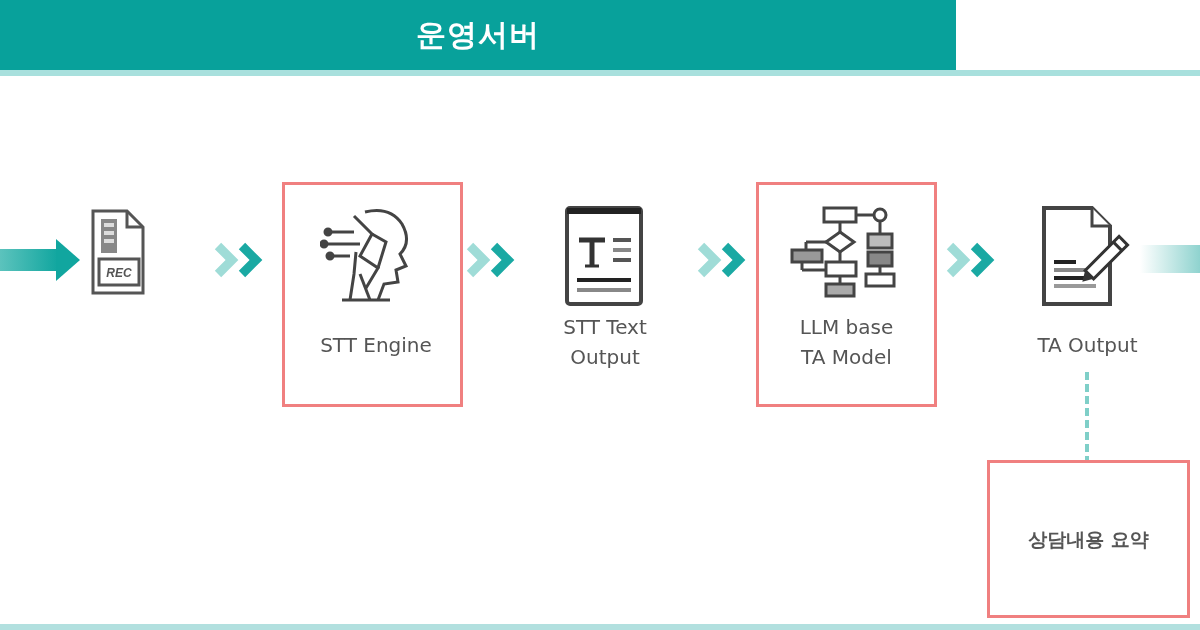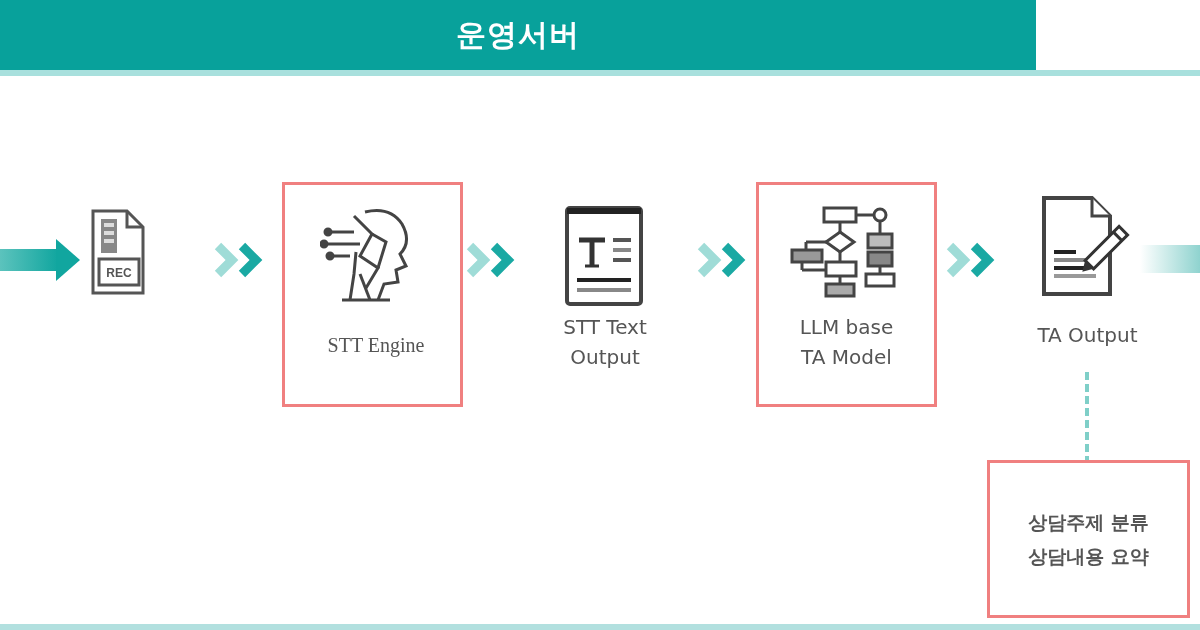--- a/index.html
+++ b/index.html
@@ -1,20 +1,20 @@
 <!DOCTYPE html>
 <html><head>
   <meta charset="utf-8">
   <style>
     * { box-sizing: border-box; margin: 0; padding: 0; }
     html, body { width: 1200px; height: 630px; overflow: hidden; background: #ffffff; }
     body { position: relative; font-family: "DejaVu Sans", "Liberation Sans", sans-serif; color: #5a5a5a; }
 
     .header {
-      position: absolute; left: 0; top: 0; width: 1036px; height: 70px;
+      position: absolute; left: 0; top: 0; width: 956px; height: 70px;
       background: #08a19b;
       display: flex; align-items: center; justify-content: center;
     }
     .header-title { color: #ffffff; font-size: 30px; font-weight: bold; letter-spacing: 1px; }
     .header-underline { position: absolute; left: 0; top: 70px; width: 1200px; height: 6px; background: #a8e0dd; }
 
     .bottom-line { position: absolute; left: 0; top: 624px; width: 1200px; height: 6px; background: #b2e0df; }
 
     .node { position: absolute; text-align: center; }
     .node-label { font-size: 20px; line-height: 30px; color: #555; white-space: pre-line; }
@@ -47,21 +47,21 @@
   <defs>
     <linearGradient id="ing" x1="0" x2="1" y1="0" y2="0">
       <stop offset="0" stop-color="#5cc3bd"></stop>
       <stop offset="1" stop-color="#11a69f"></stop>
     </linearGradient>
   </defs>
   <rect x="0" y="12" width="58" height="22" fill="url(#ing)"></rect>
   <polygon points="56,2 80,23 56,44" fill="#11a69f"></polygon>
 </svg>
 
-<div class="node" style="left:50px; top:205px; width:130px; height:180px;">
+<div class="node" style="left:50px; top:205px; width:130px; height:180px;font-style:italic;">
   <svg class="node-icon" style="left:37px; top:2px;" width="60" height="90" viewBox="0 0 60 90">
     <path d="M6 4 H40 L56 20 V86 H6 Z" fill="#ffffff" stroke="#555" stroke-width="3"></path>
     <path d="M40 4 V20 H56" fill="none" stroke="#555" stroke-width="3"></path>
     <rect x="14" y="12" width="16" height="34" fill="#888"></rect>
     <rect x="17" y="16" width="10" height="4" fill="#ddd"></rect>
     <rect x="17" y="24" width="10" height="4" fill="#ddd"></rect>
     <rect x="17" y="32" width="10" height="4" fill="#ddd"></rect>
     <rect x="12" y="52" width="40" height="26" fill="#ffffff" stroke="#555" stroke-width="3"></rect>
     <text x="32" y="70" text-anchor="middle" font-size="12" font-weight="bold" fill="#555" font-family="Liberation Sans, sans-serif">REC</text>
   </svg>
@@ -83,21 +83,21 @@
       <line x1="10" y1="52" x2="30" y2="52"></line>
       <circle cx="8" cy="28" r="3" fill="#444"></circle>
       <circle cx="4" cy="40" r="3" fill="#444"></circle>
       <circle cx="10" cy="52" r="3" fill="#444"></circle>
       <path d="M34 12 L52 30 L40 52 L58 64 L46 84"></path>
       <path d="M52 30 L66 38 L58 64"></path>
       <path d="M22 96 L70 96"></path>
       <line x1="40" y1="70" x2="50" y2="96"></line>
     </g>
   </svg>
-  <div class="node-label" style="position:absolute; left:0; top:148px; width:188px;font-family:Liberation Serif, serif;">STT Engine</div>
+  <div class="node-label" style="position:absolute; left:0; top:148px; width:188px;">STT Engine</div>
 </div>
 
 <svg class="chev" style="left:464px; top:240px;" viewBox="0 0 60 40">
   <polyline points="6,6 20,20 6,34" fill="none" stroke="#9fdcd7" stroke-width="9"></polyline>
   <polyline points="30,6 44,20 30,34" fill="none" stroke="#1aa9a3" stroke-width="9"></polyline>
 </svg>
 
 <div class="node" style="left:530px; top:202px; width:150px; height:180px;">
   <svg class="node-icon" style="left:33px; top:2px;" width="84" height="104" viewBox="0 0 84 104">
     <rect x="4" y="4" width="74" height="96" rx="3" fill="#ffffff" stroke="#444" stroke-width="4"></rect>
@@ -147,21 +147,21 @@
   </svg>
   <div class="node-label" style="position:absolute; left:0; top:130px; width:181px;">LLM base
 TA Model</div>
 </div>
 
 <svg class="chev" style="left:944px; top:240px;" viewBox="0 0 60 40">
   <polyline points="6,6 20,20 6,34" fill="none" stroke="#9fdcd7" stroke-width="9"></polyline>
   <polyline points="30,6 44,20 30,34" fill="none" stroke="#1aa9a3" stroke-width="9"></polyline>
 </svg>
 
-<div class="node" style="left:1010px; top:192px; width:155px; height:170px;text-decoration:underline;">
+<div class="node" style="left:1010px; top:202px; width:155px; height:170px;text-decoration:underline;">
   <svg class="node-icon" style="left:30px; top:2px;" width="100" height="104" viewBox="0 0 100 104">
     <path d="M4 4 H52 L70 22 V100 H4 Z" fill="#ffffff" stroke="#444" stroke-width="4"></path>
     <path d="M52 4 V22 H70" fill="#ffffff" stroke="#444" stroke-width="3"></path>
     <line x1="14" y1="58" x2="36" y2="58" stroke="#222" stroke-width="4"></line>
     <line x1="14" y1="66" x2="52" y2="66" stroke="#888" stroke-width="4"></line>
     <line x1="14" y1="74" x2="48" y2="74" stroke="#222" stroke-width="4"></line>
     <line x1="14" y1="82" x2="56" y2="82" stroke="#999" stroke-width="4"></line>
     <g transform="rotate(-45 72 48)">
       <rect x="40" y="42" width="48" height="12" fill="#ffffff" stroke="#333" stroke-width="3"></rect>
       <polygon points="40,42 30,48 40,54" fill="#333"></polygon>
@@ -169,17 +169,16 @@
     </g>
   </svg>
   <div class="node-label" style="position:absolute; left:0; top:128px; width:155px;">TA Output</div>
 </div>
 
 <div class="out-bar"></div>
 
 <div class="dash-line"></div>
 
 <div class="result-box">
-  <div class="result-item">상담주제 분류</div>
   <div class="result-item">상담내용 요약</div>
 </div>
 
 <div class="bottom-line"></div>
 
 </body></html>

